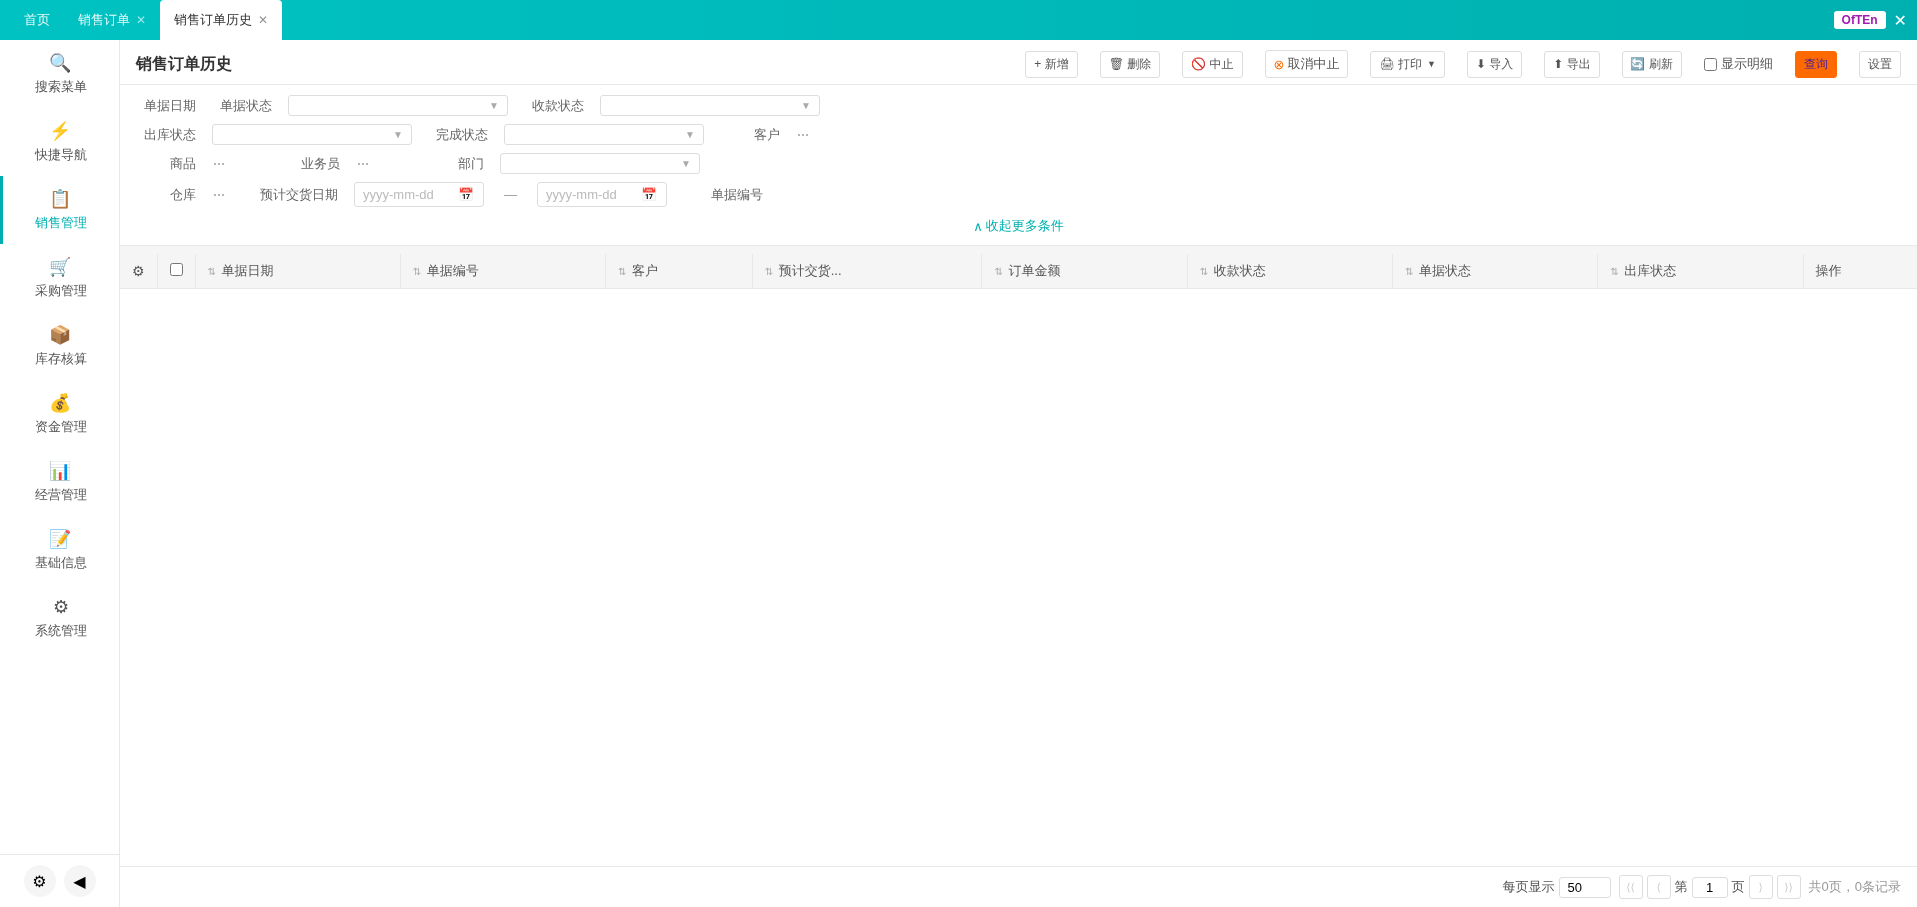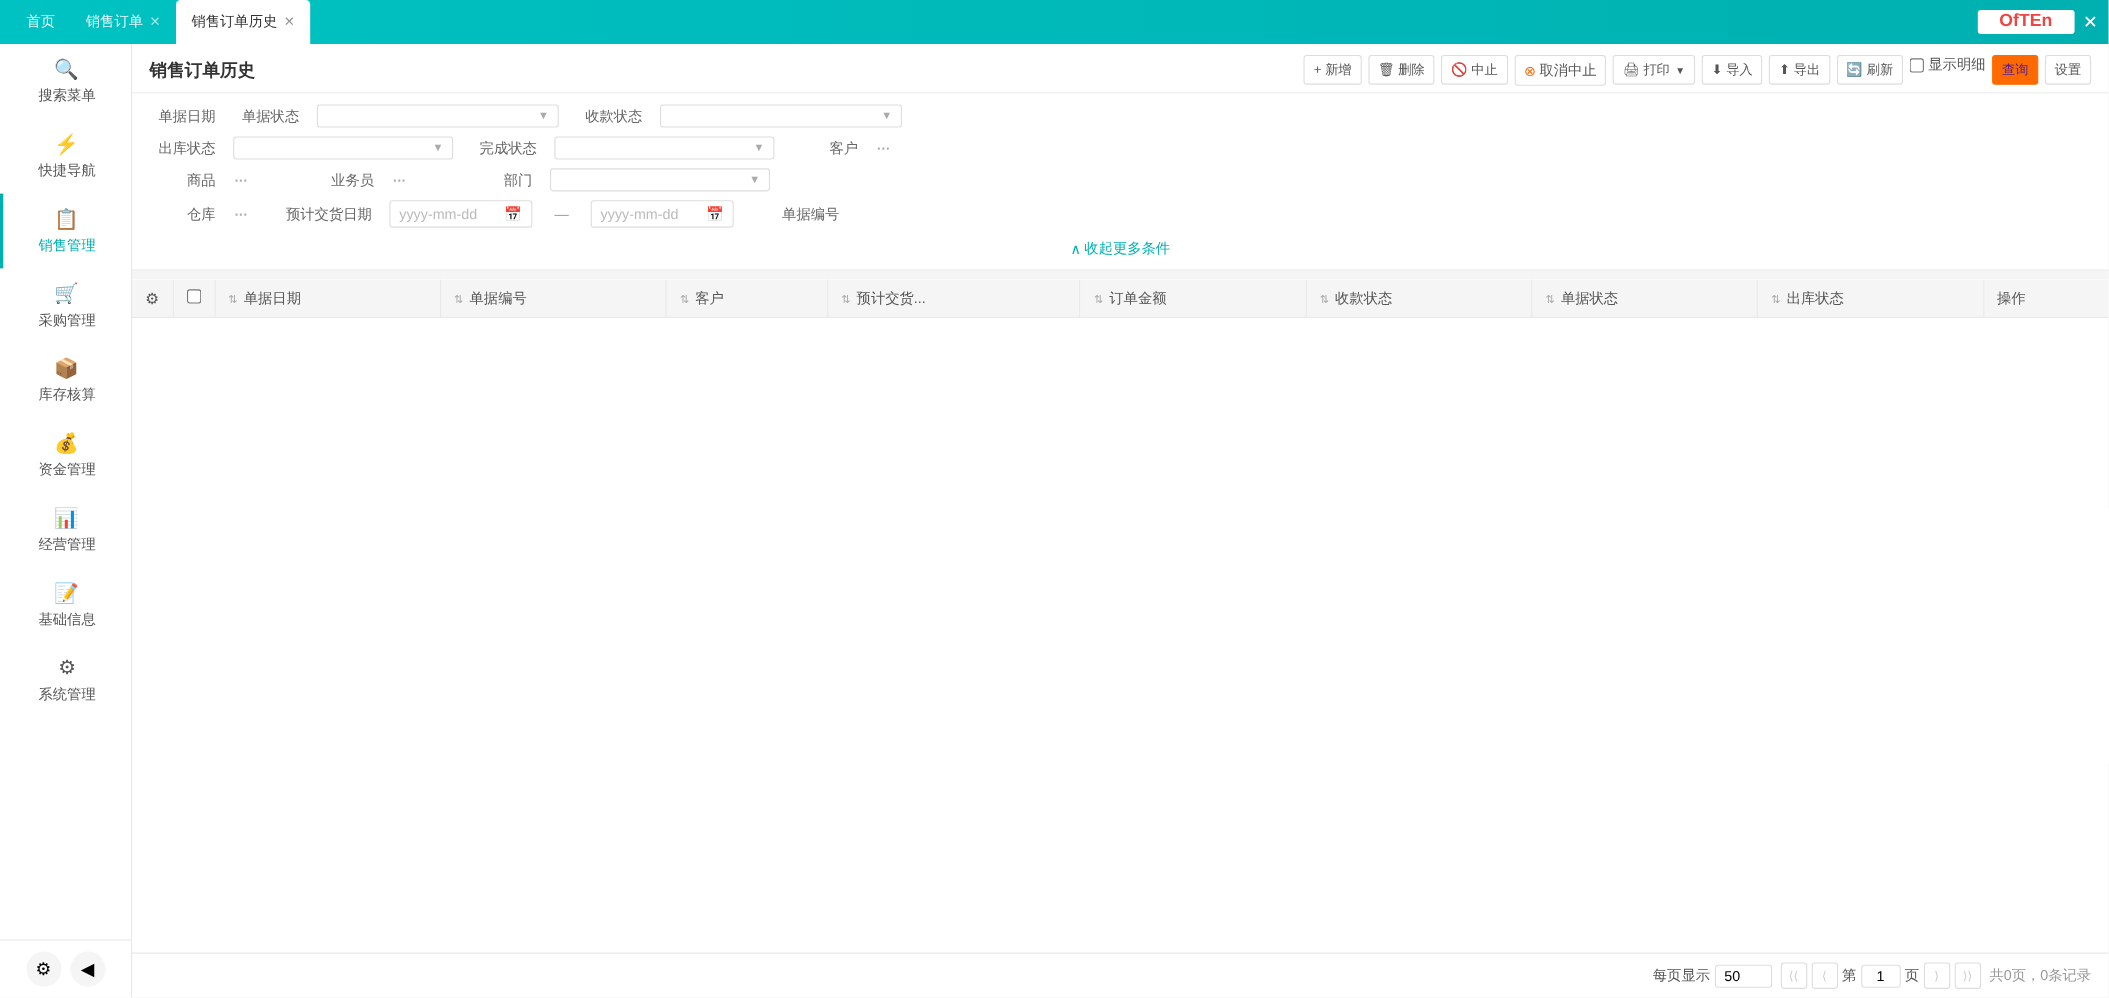--- a/index.html
+++ b/index.html
@@ -45,24 +45,24 @@
     .top-bar .tab.inactive { color: rgba(255,255,255,0.9); }
     .top-bar-right {
       display: flex;
       align-items: center;
       gap: 8px;
       color: white;
       font-size: 13px;
     }
     .top-bar-right .often-badge {
       background: white;
-      color: #ef4444;
-      padding: 2px 20px;
-      border-radius: 3px;
-      font-size: 16px;
+      color: #a21caf;
+      padding: 2px 8px;
+      border-radius: 3px;
+      font-size: 12px;
       font-weight: bold;
     }
 
     
     .main-layout {
       display: flex;
       flex: 1;
       overflow: hidden;
     }
 
@@ -129,22 +129,22 @@
       border-bottom: 1px solid #e8e8e8;
       flex-shrink: 0;
     }
     .page-title {
       font-size: 16px;
       font-weight: bold;
       color: #333;
     }
     .toolbar {
       display: flex;
-      align-items: flex-start;
-      gap: 6px;
+      align-items: center;
+      gap: 22px;
     }
     .toolbar-btn {
       display: flex;
       align-items: center;
       gap: 3px;
       padding: 4px 8px;
       border: 1px solid #ddd;
       background: white;
       border-radius: 3px;
       cursor: pointer;

